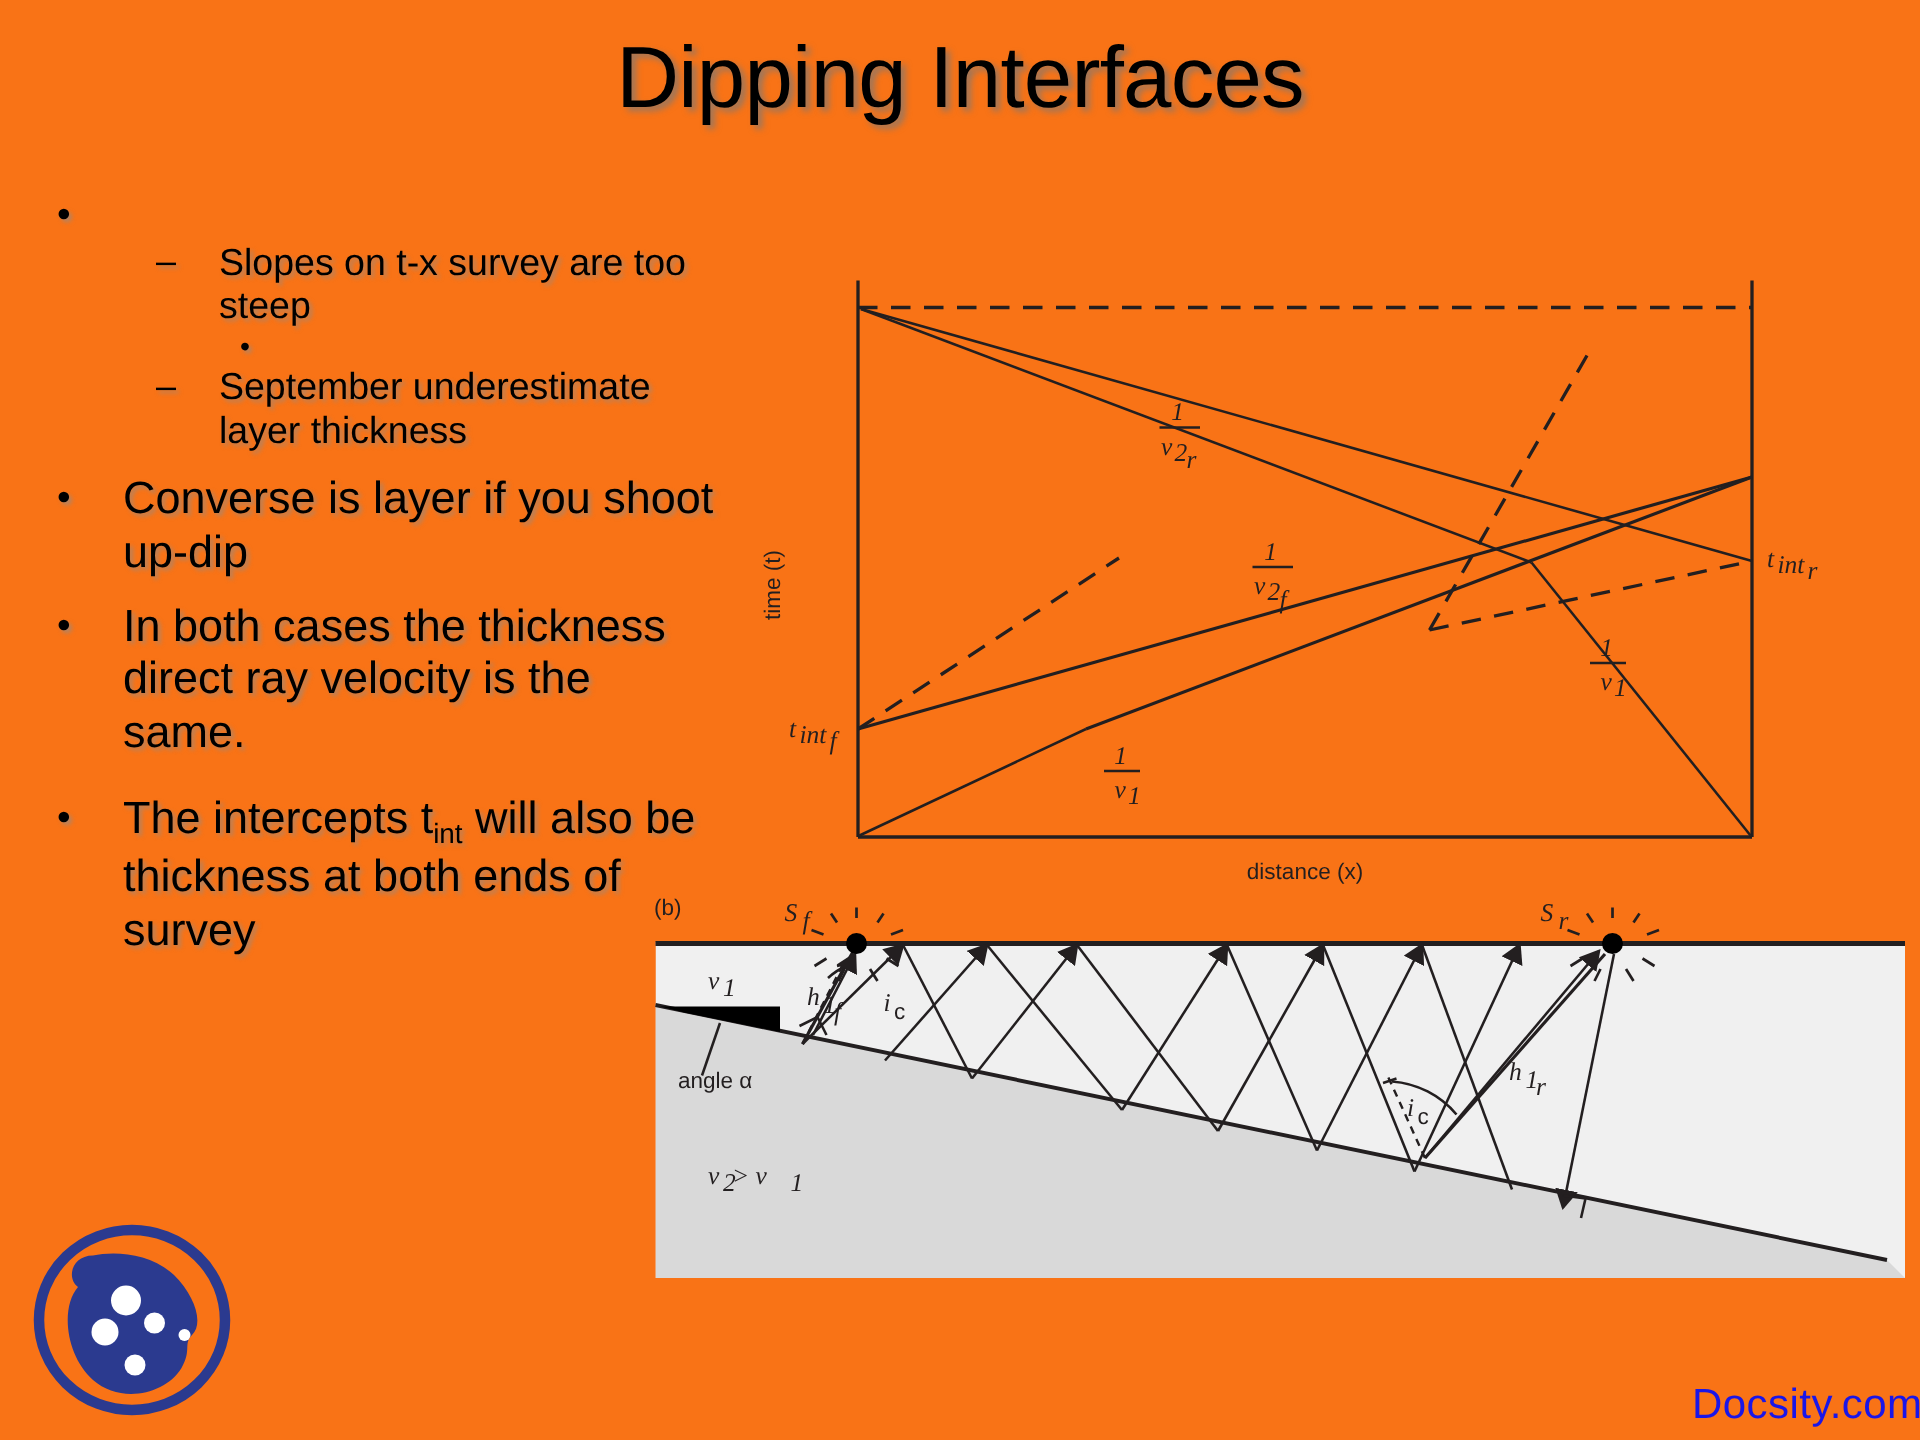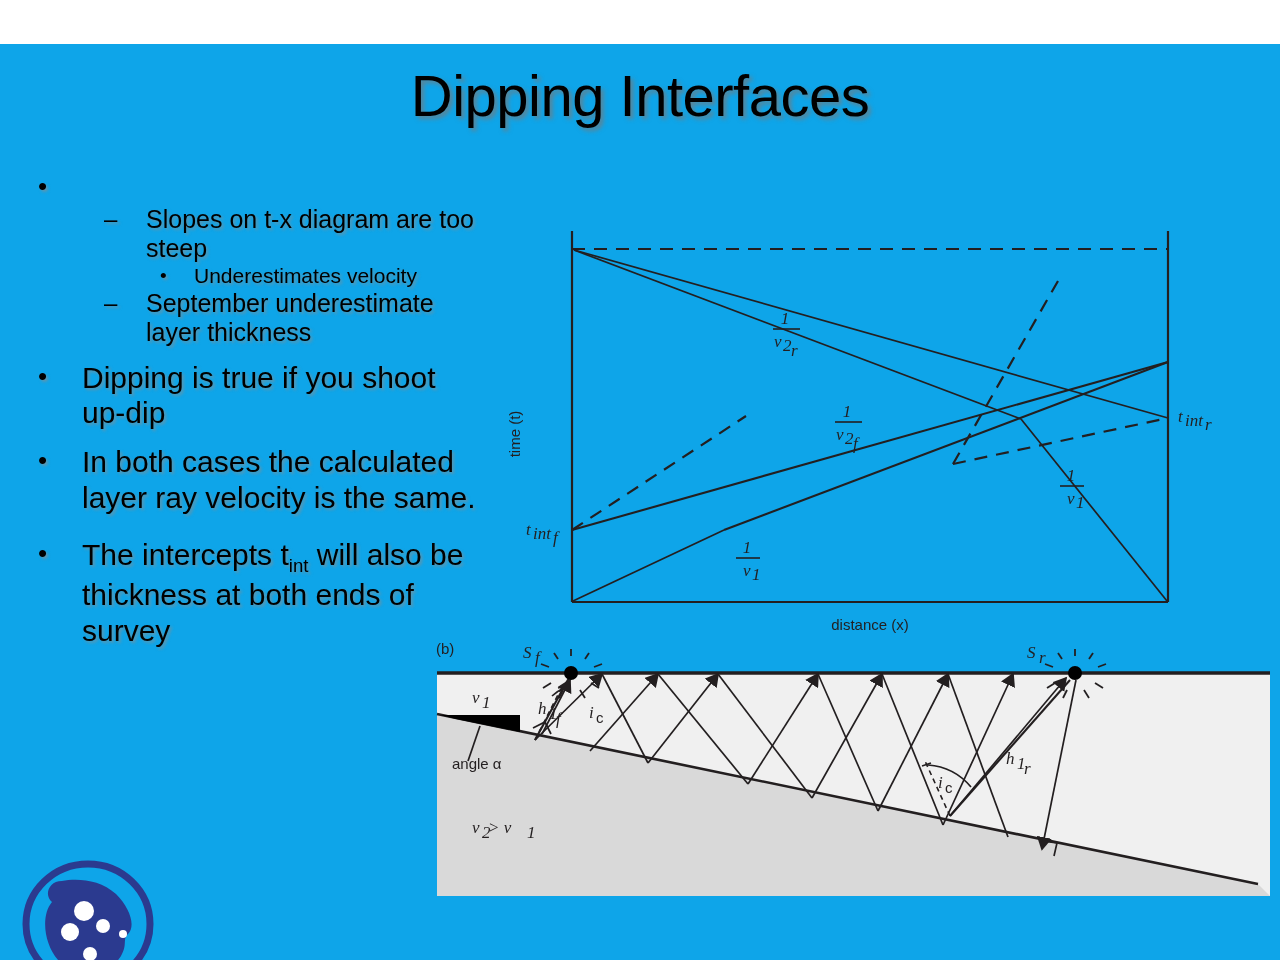--- a/index.html
+++ b/index.html
@@ -1,21 +1,21 @@
 <!DOCTYPE html>
 <html><head>
 <meta charset="utf-8">
 <style>
   html,body{margin:0;padding:0;background:#fff;}
   body{
     width:1280px;height:960px;position:relative;overflow:hidden;
     font-family:"Liberation Sans", sans-serif;color:#000;
   }
 
-  .slide{position:absolute;inset:0;background:#0ea5e9;margin-top:44px;}
+  .slide{position:absolute;inset:0;background:#f97316;}
 
   
   .title{
     position:absolute;left:0;top:18px;width:1280px;text-align:center;
     font-size:58px;font-weight:400;letter-spacing:-0.5px;
     color:#000;
     text-shadow:3px 3px 4px rgba(120,120,120,.75);
     font-family:"Liberation Sans", sans-serif;
   }
 
@@ -65,45 +65,44 @@
   <div class="title">Dipping Interfaces</div>
 
   <div class="bullets">
 
     <div class="b-row lvl1">
       <span class="b-mark">•</span>
     </div>
 
     <div class="b-row lvl2">
       <span class="b-mark">–</span>
-      <span class="b-text">Slopes on t-x diagram are too steep</span>
+      <span class="b-text">Slopes on t-x survey are too steep</span>
     </div>
 
     <div class="b-row lvl3">
       <span class="b-mark">•</span>
-      <span class="b-text">Underestimates velocity</span>
     </div>
 
     <div class="b-row lvl2">
       <span class="b-mark">–</span>
       <span class="b-text">September underestimate layer thickness</span>
     </div>
 
     <div class="gap-s"></div>
 
     <div class="b-row lvl1">
       <span class="b-mark">•</span>
-      <span class="b-text">Dipping is true if you shoot up-dip</span>
+      <span class="b-text">Converse is layer if you shoot up-dip</span>
     </div>
 
     <div class="gap-s"></div>
 
     <div class="b-row lvl1">
       <span class="b-mark">•</span>
-      <span class="b-text">In both cases the calculated layer ray velocity is the same.</span>
+      <span class="b-text">In both cases the thickness direct ray velocity is the same.</span>
     </div>
 
     <div class="gap-m"></div>
 
     <div class="b-row lvl1">
       <span class="b-mark">•</span>
       <span class="b-text"><span>The intercepts t</span><sub>int</sub><span> will also be thickness at both ends of survey</span></span>
     </div>
 
   </div>

